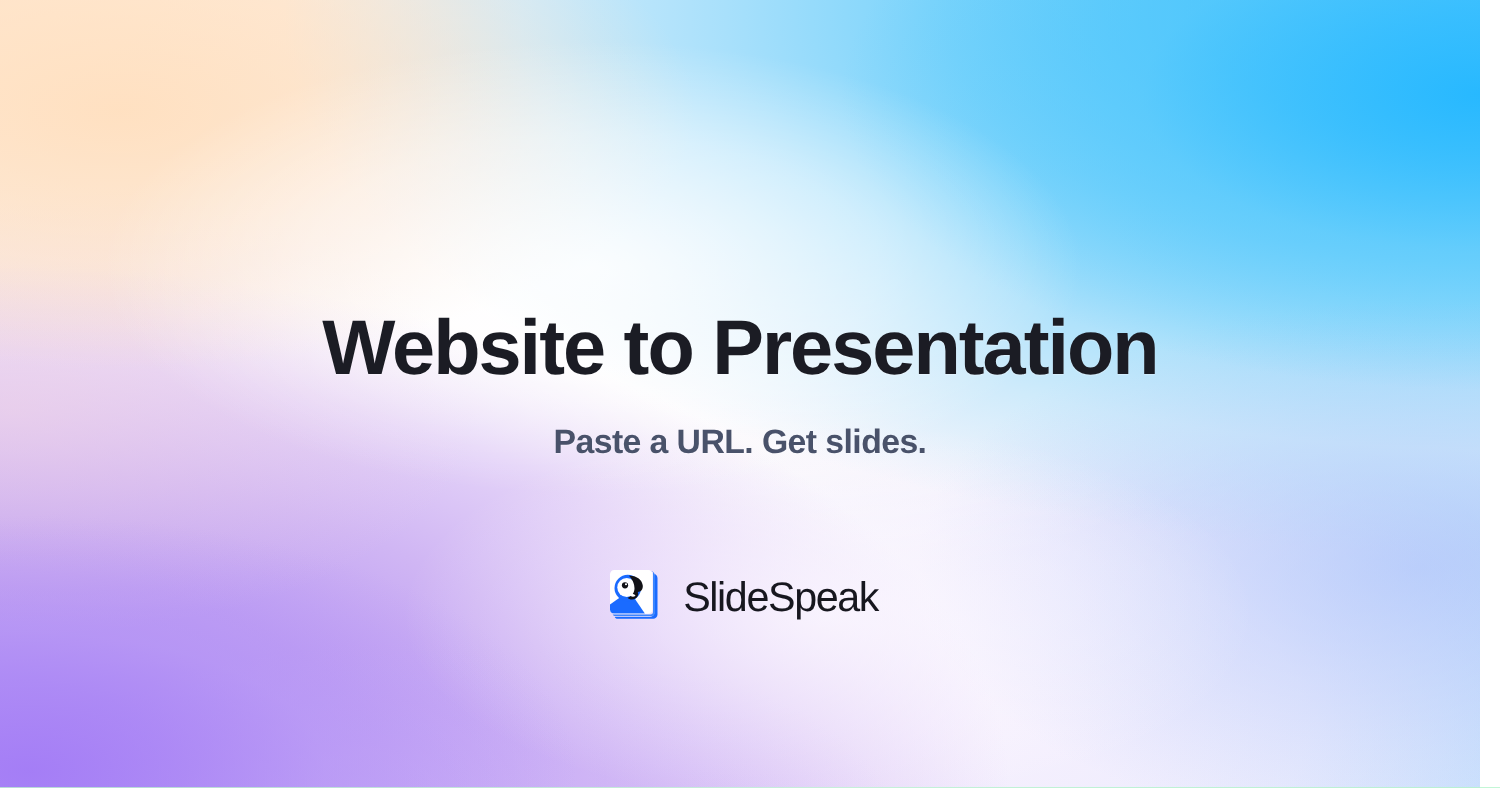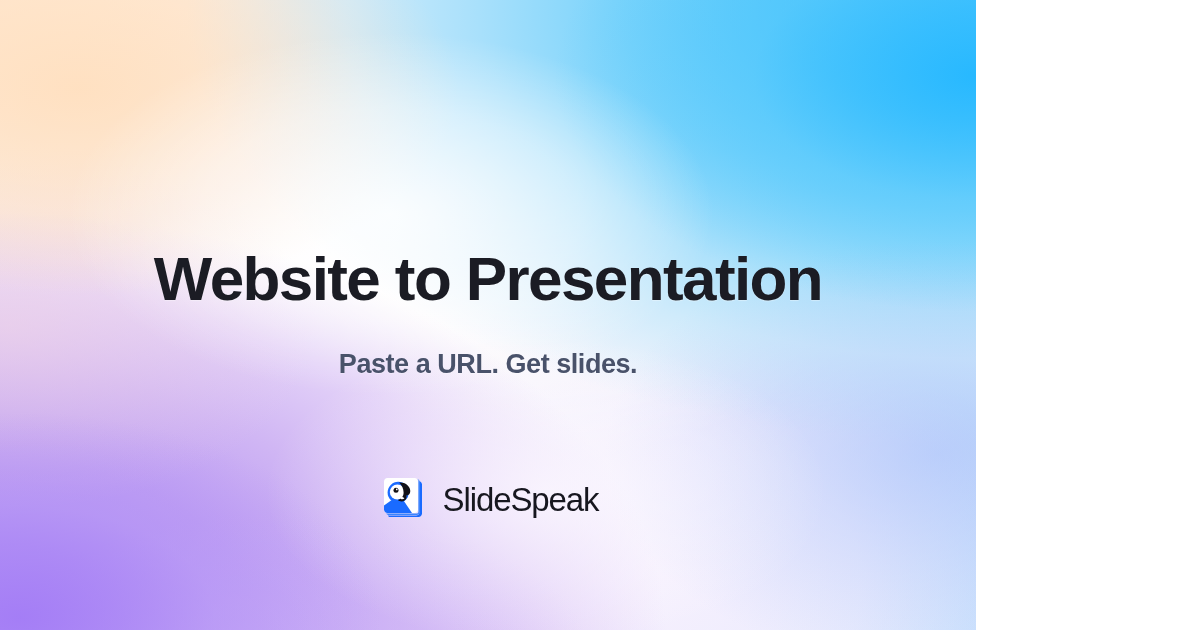--- a/index.html
+++ b/index.html
@@ -9,21 +9,21 @@
     height: 630px;
     overflow: hidden;
   }
 
   body {
     font-family: "Liberation Sans", sans-serif;
   }
 
   .og-card {
     position: relative;
-    width: 976px;
+    width: 1184px;
     height: 630px;
     overflow: hidden;
     background-color: #86efac;
   }
 
   
   .mesh {
     position: absolute;
     inset: 0;
     pointer-events: none;
@@ -82,21 +82,21 @@
     font-size: 62px;
     font-weight: 700;
     letter-spacing: -1.6px;
     line-height: 1.05;
     color: #1B1C24;
     text-align: center;
     text-shadow: 0 1px 1px rgba(255,255,255,0.35);
   }
 
   .subhead {
-    margin: 11px;
+    margin: 0;
     padding-top: 26px;
     font-size: 27px;
     font-weight: 700;
     letter-spacing: -0.45px;
     line-height: 1.2;
     color: #49526A;
     text-align: center;
     text-shadow: 0 1px 1px rgba(255,255,255,0.3);
   }
 

